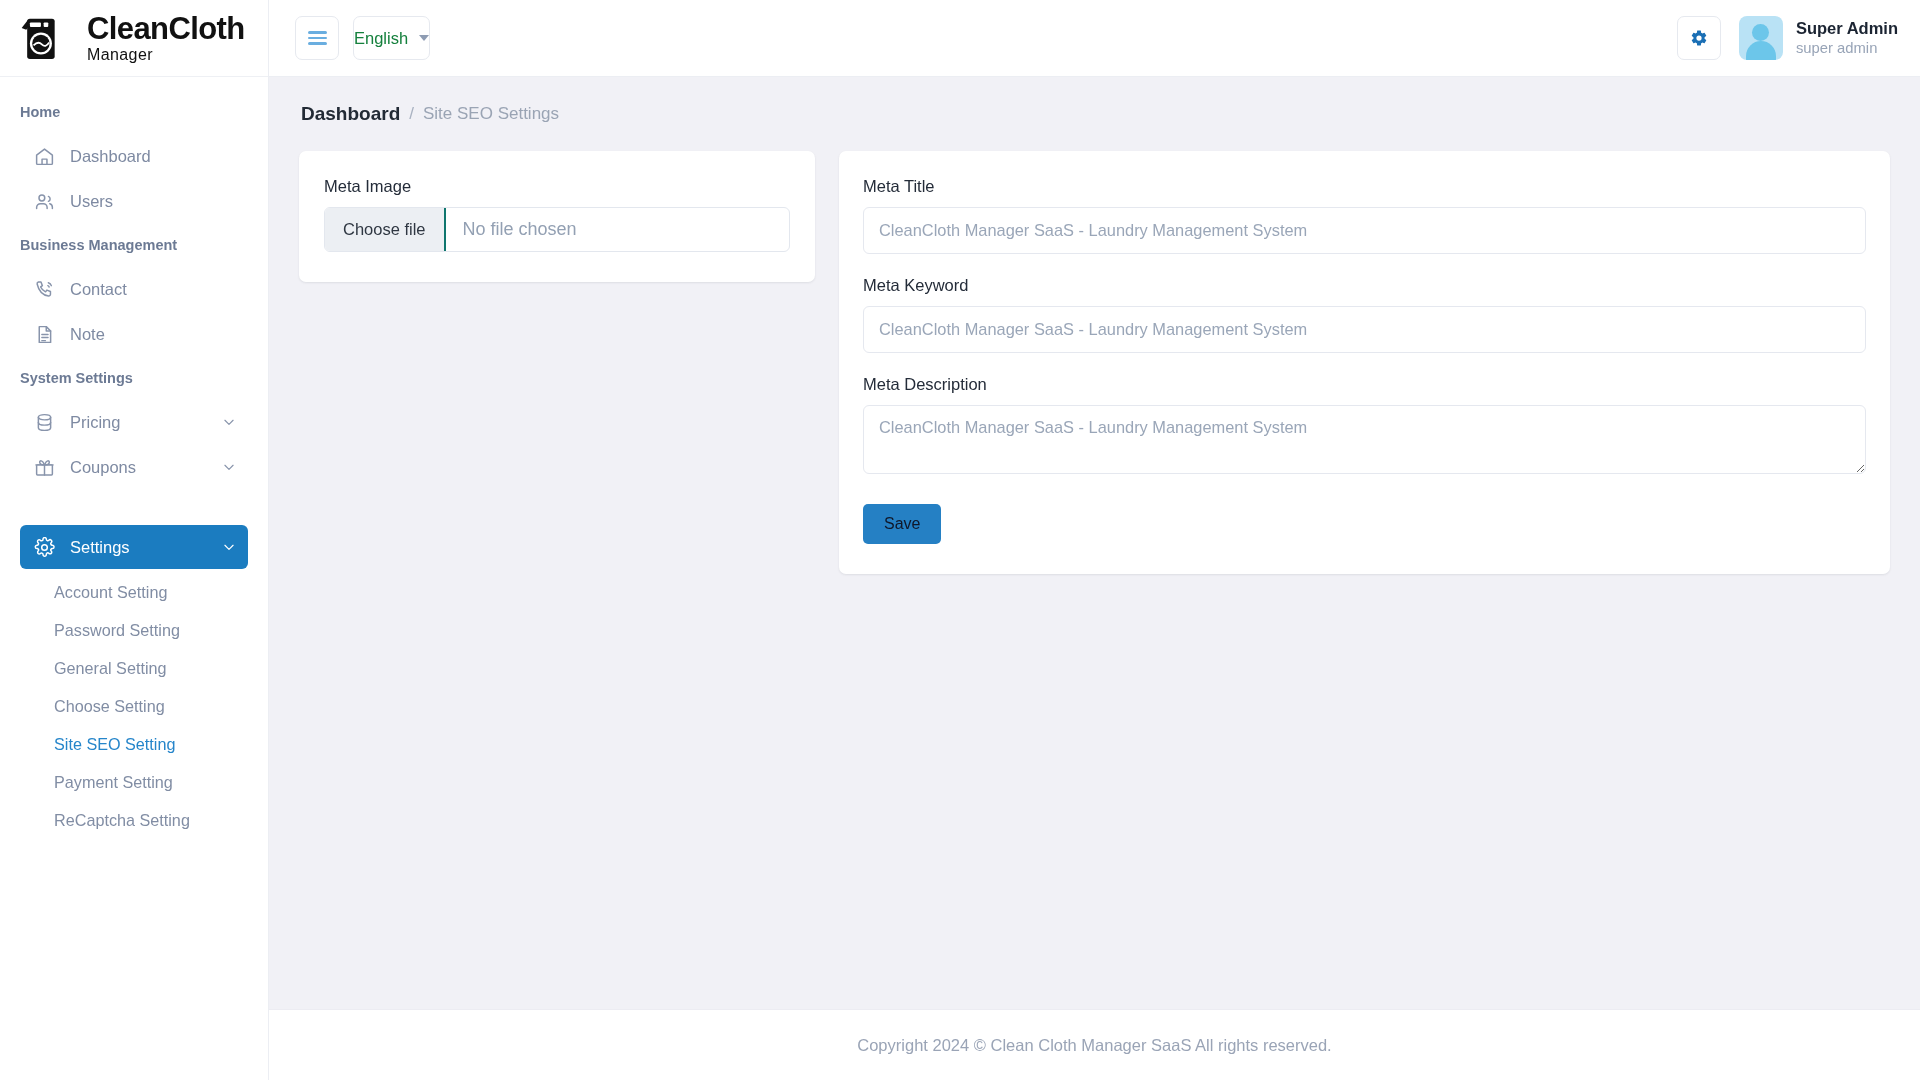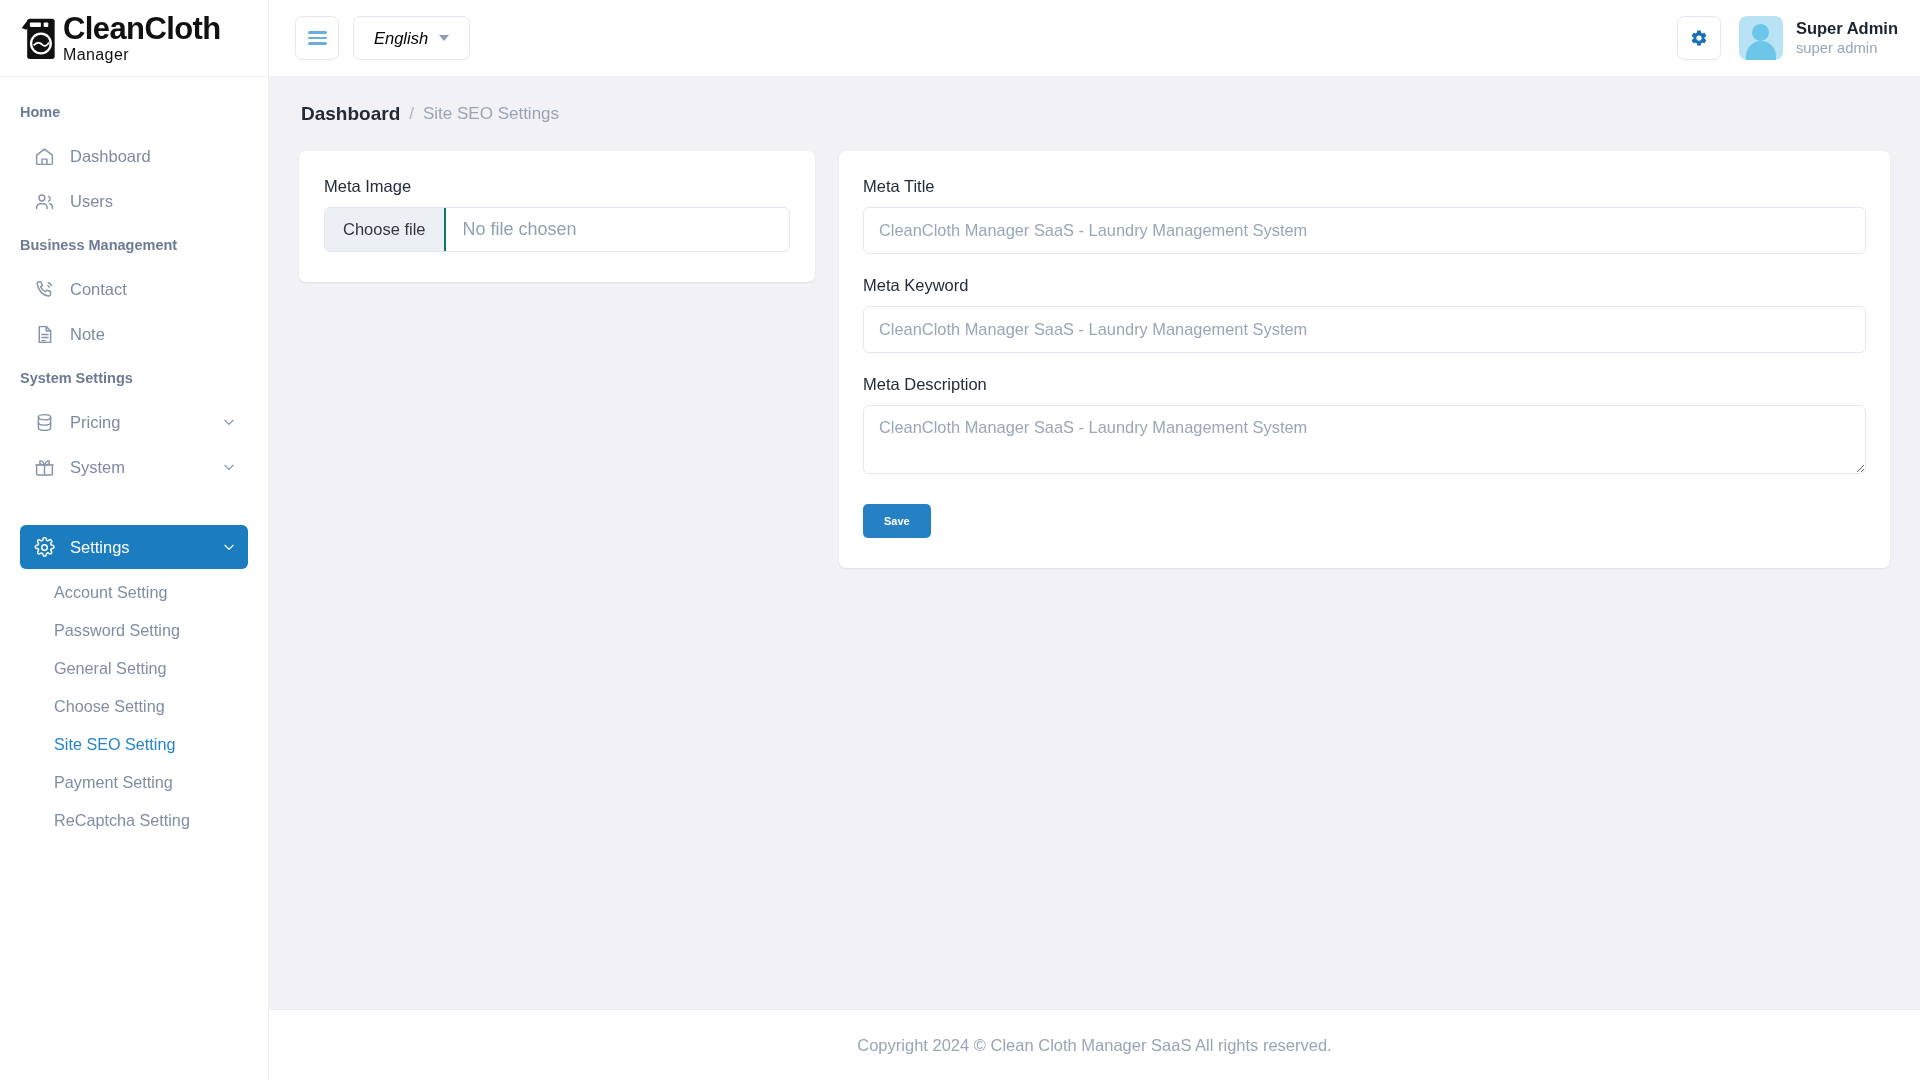--- a/index.html
+++ b/index.html
@@ -23,21 +23,21 @@
     display: flex;
     flex-direction: column;
   }
   .brand {
     height: 77px;
     display: flex;
     align-items: center;
     padding-left: 18px;
     border-bottom: 1px solid #eef0f4;
   }
-  .brand-logo { display: flex; align-items: center; gap: 1px; }
+  .brand-logo { display: flex; align-items: center; gap: 25px; }
   .washer {
     width: 44px; height: 46px;
     position: relative;
   }
   .brand-words { display: flex; flex-direction: column; line-height: 1; }
   .brand-name {
     font-size: 31px;
     font-weight: 800;
     letter-spacing: -0.6px;
     color: #111111;
@@ -134,25 +134,24 @@
     border-radius: 2px;
     margin: 3px 0;
   }
   .lang-btn {
     margin-left: 14px;
     height: 44px;
     border: 1px solid #e6e9ef;
     border-radius: 7px;
     background: #fff;
     display: flex; align-items: center; gap: 11px;
-    padding: 0 20px;
-    color: #000000;
+    padding: 0 0;
+    color: #15803d;
     font-size: 16.5px;
     cursor: pointer;
-    font-style: italic;
   }
   .caret {
     width: 0; height: 0;
     border-left: 5px solid transparent;
     border-right: 5px solid transparent;
     border-top: 6px solid #8e9cb3;
   }
   .top-right {
     margin-left: auto;
     display: flex;
@@ -282,26 +281,25 @@
     resize: vertical;
     display: block;
   }
   .text-area::placeholder { color: #9aa6b8; }
 
   .save-btn {
     margin-top: 8px;
     background: #2580c4;
     border: none;
     border-radius: 5px;
-    color: #ffffff;
-    font-size: 11px;
+    color: #0f172a;
+    font-size: 16px;
     font-family: "Liberation Sans", sans-serif;
     padding: 11px 21px;
     cursor: pointer;
-    font-weight: bold;
   }
 
   
   .footer {
     height: 71px;
     min-height: 71px;
     background: #ffffff;
     border-top: 1px solid #ececf2;
     display: flex;
     align-items: center;
@@ -410,21 +408,21 @@
       <div class="nav-item">
         <span class="ico">
           <svg viewBox="0 0 24 24" fill="none" stroke="#8894ab" stroke-width="1.7" stroke-linecap="round" stroke-linejoin="round">
             <rect x="3" y="9" width="18" height="11.5" rx="1"></rect>
             <path d="M2.2 9 h19.6"></path>
             <path d="M12 9 v11.5"></path>
             <path d="M12 9 C9 9 6.5 8 6.5 6 S9.5 2.8 12 9 Z"></path>
             <path d="M12 9 C15 9 17.5 8 17.5 6 S14.5 2.8 12 9 Z"></path>
           </svg>
         </span>
-        <span>System</span>
+        <span>Coupons</span>
         <span class="chev">
           <svg viewBox="0 0 24 24" fill="none" stroke="#8894ab" stroke-width="2" stroke-linecap="round" stroke-linejoin="round">
               <path d="M5 9 l7 7 l7-7"></path>
             </svg>
         </span>
       </div>
 
       <div class="nav-item active">
         <span class="ico">
           <svg viewBox="0 0 24 24" fill="none" stroke="#ffffff" stroke-width="1.7" stroke-linecap="round" stroke-linejoin="round">

